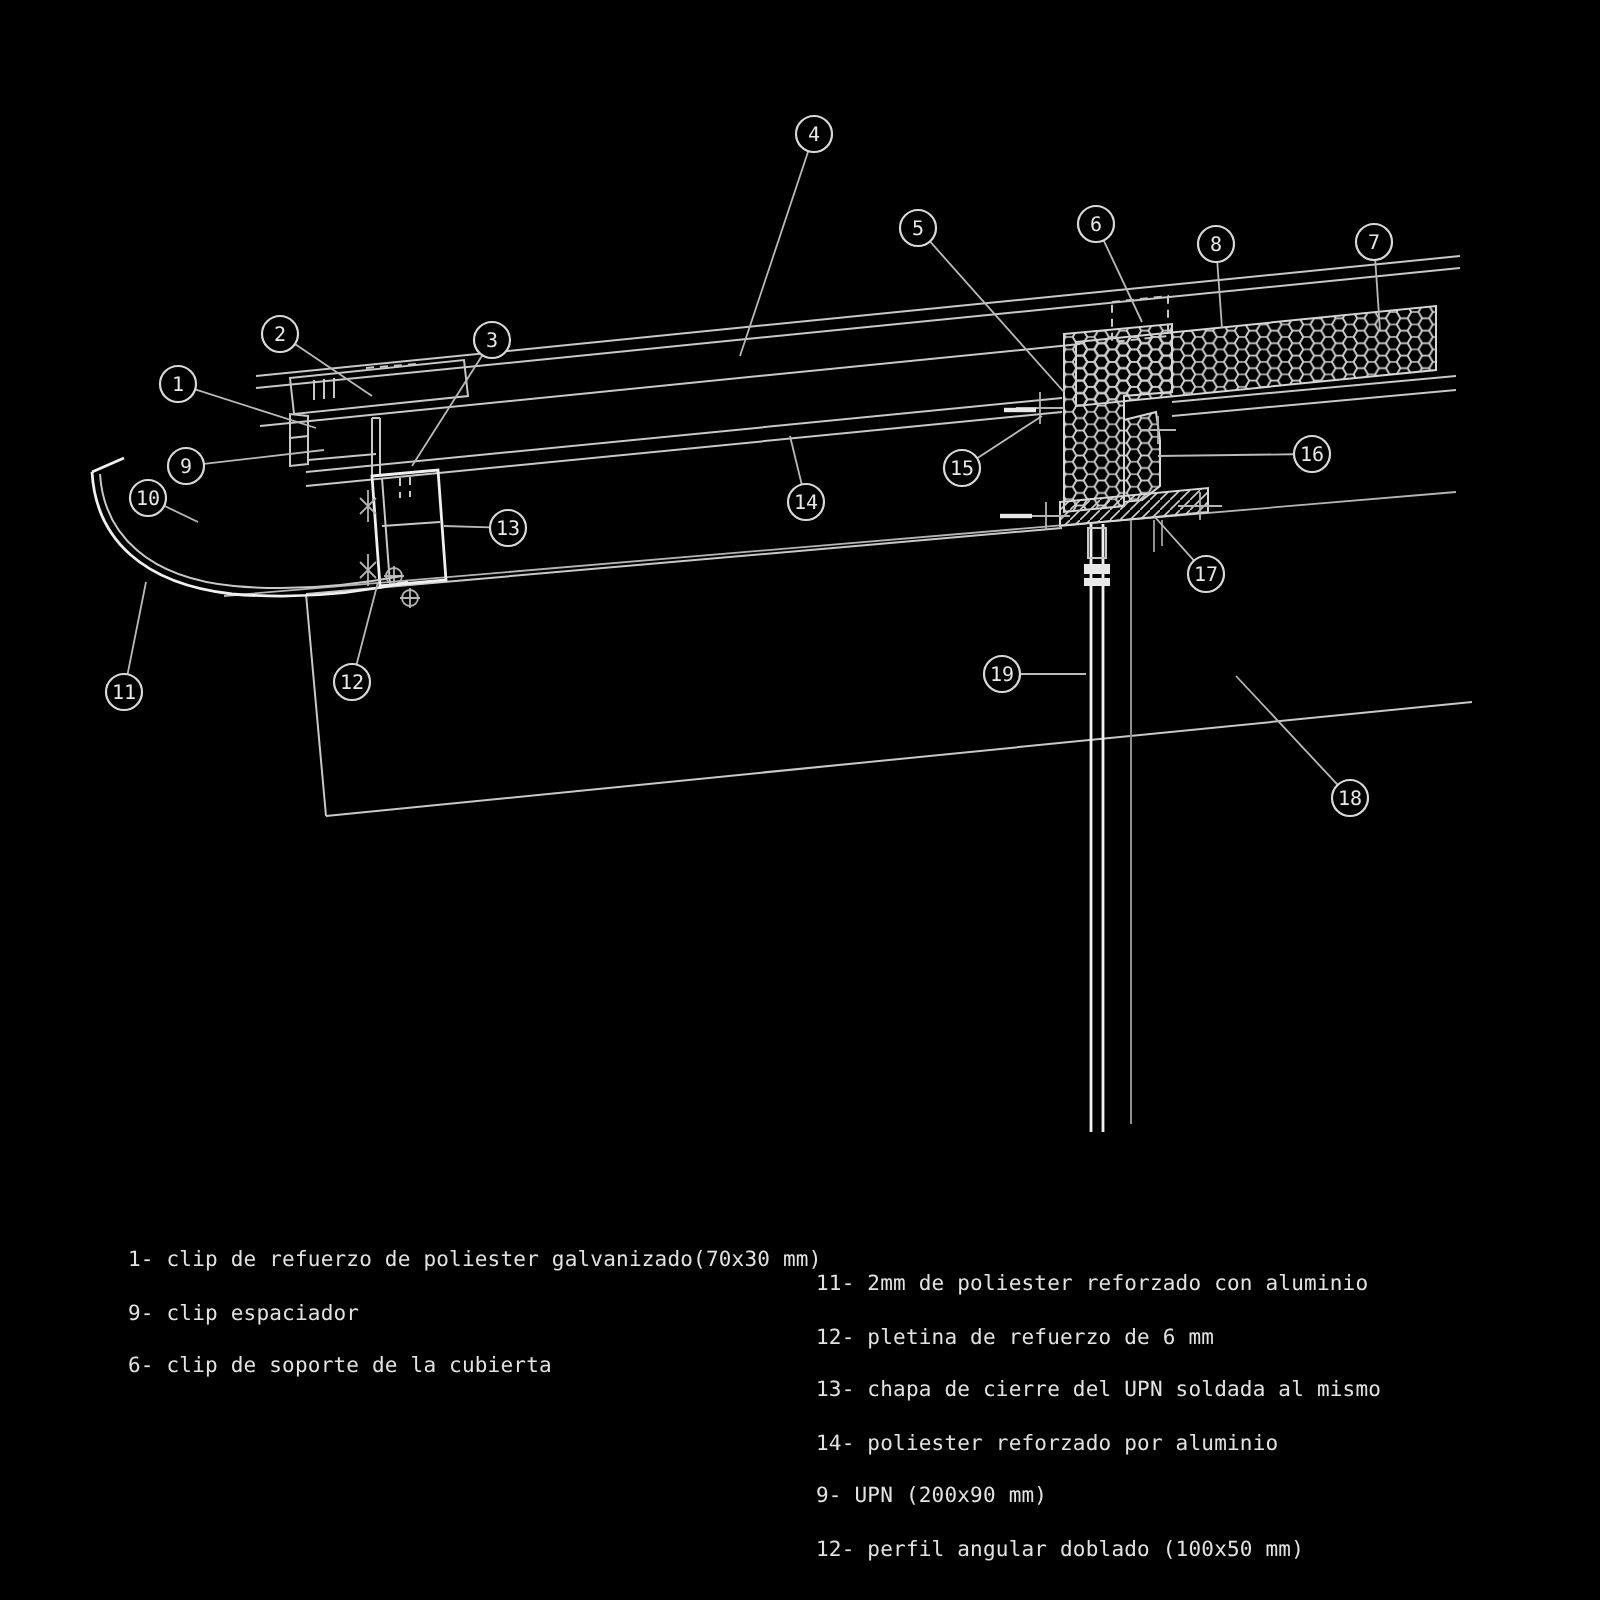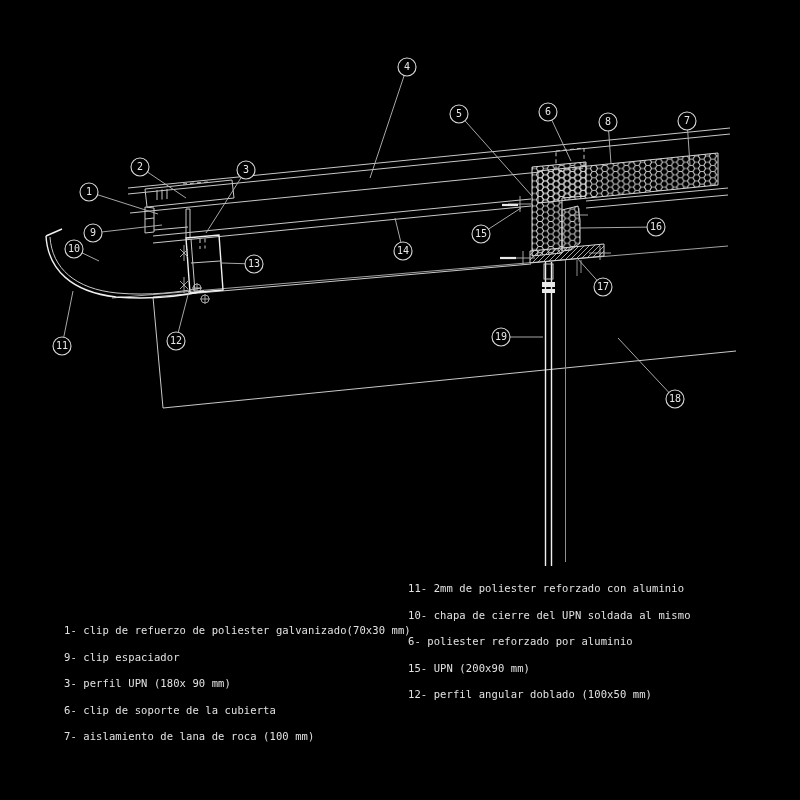--- a/index.html
+++ b/index.html
@@ -16,21 +16,21 @@
   .hexfill{fill:url(#hexpat);stroke:#d6d6d6;stroke-width:1;}
   .diagfill{fill:url(#diagpat);stroke:#d6d6d6;stroke-width:1;}
   .thick{stroke:#e9e9e9;stroke-width:2.2;fill:none;}
   .callout-circle{fill:#000;stroke:#d8d8d8;stroke-width:1.1;}
   .callout-num{fill:#e8e8e8;font-family:"DejaVu Sans Mono",monospace;
                font-size:10px;text-anchor:middle;}
   .leader{stroke:#b9b9b9;stroke-width:.9;fill:none;}
   
   .legend-col{position:absolute;display:flex;flex-direction:column;gap:13.5px;}
   #legend-left{left:64px;top:624px;}
-  #legend-right{left:408px;top:582px;}
+  #legend-right{left:408px;top:636px;}
   .legend-row{font-size:10.5px;line-height:13px;color:#e2e2e2;
               white-space:nowrap;letter-spacing:.1px;}
 </style>
 </head>
 <body>
 
 <div id="stage">
   <svg id="cad" width="800" height="608" viewBox="0 0 800 608">
     <defs>
       <pattern id="hexpat" width="10.8" height="6.24" patternUnits="userSpaceOnUse">
@@ -220,24 +220,23 @@
           <line x1="510" y1="337" x2="543" y2="337" class="leader"></line>
           <circle cx="501" cy="337" r="9" class="callout-circle"></circle>
           <text x="501" y="340.4" class="callout-num">19</text>
         </g>
       </g>
   </svg>
 
   <div id="legend-left" class="legend-col">
       <div class="legend-row">1- clip de refuerzo de poliester galvanizado(70x30 mm)</div>
       <div class="legend-row">9- clip espaciador</div>
-      <div class="legend-row">3- perfil UPN (180x 90 mm)</div>
       <div class="legend-row">6- clip de soporte de la cubierta</div>
-      <div class="legend-row">7- aislamiento de lana de roca (100 mm)</div>
     </div>
   <div id="legend-right" class="legend-col">
       <div class="legend-row">11- 2mm de poliester reforzado con aluminio</div>
-      <div class="legend-row">10- chapa de cierre del UPN soldada al mismo</div>
-      <div class="legend-row">6- poliester reforzado por aluminio</div>
-      <div class="legend-row">15- UPN (200x90 mm)</div>
+      <div class="legend-row">12- pletina de refuerzo de 6 mm</div>
+      <div class="legend-row">13- chapa de cierre del UPN soldada al mismo</div>
+      <div class="legend-row">14- poliester reforzado por aluminio</div>
+      <div class="legend-row">9- UPN (200x90 mm)</div>
       <div class="legend-row">12- perfil angular doblado (100x50 mm)</div>
     </div>
 </div>
 
 </body></html>

